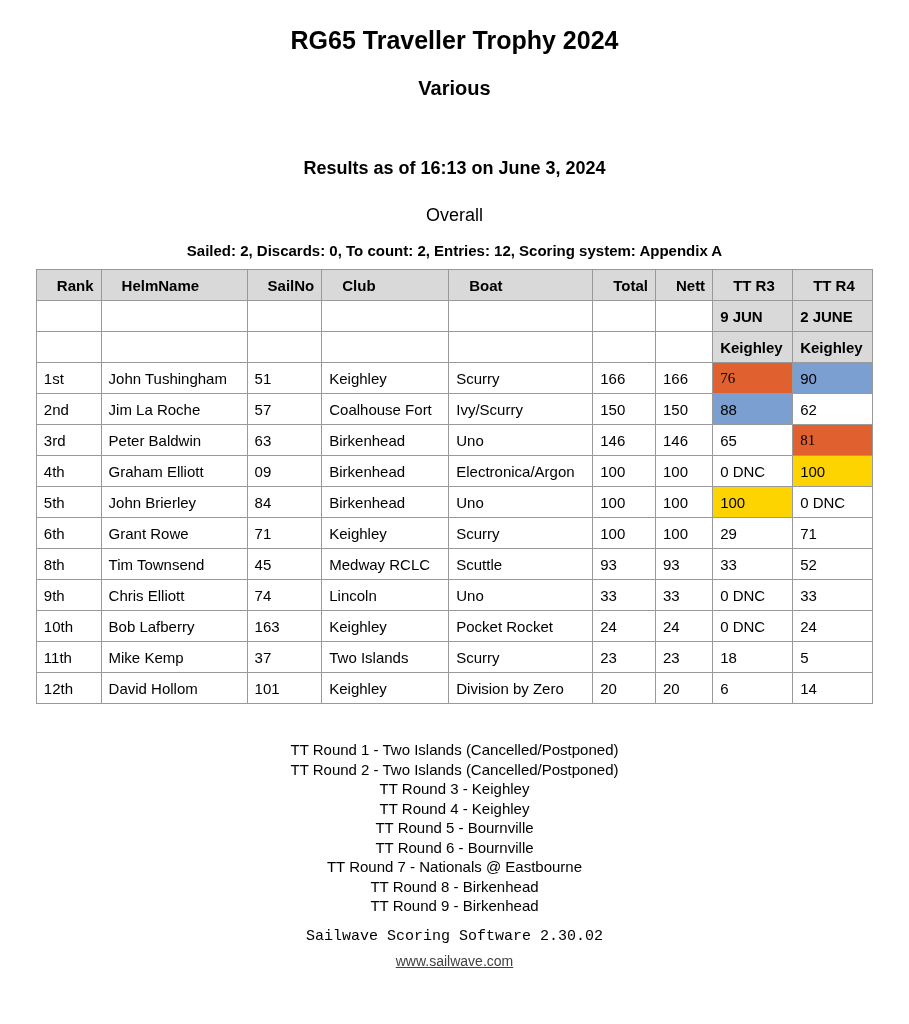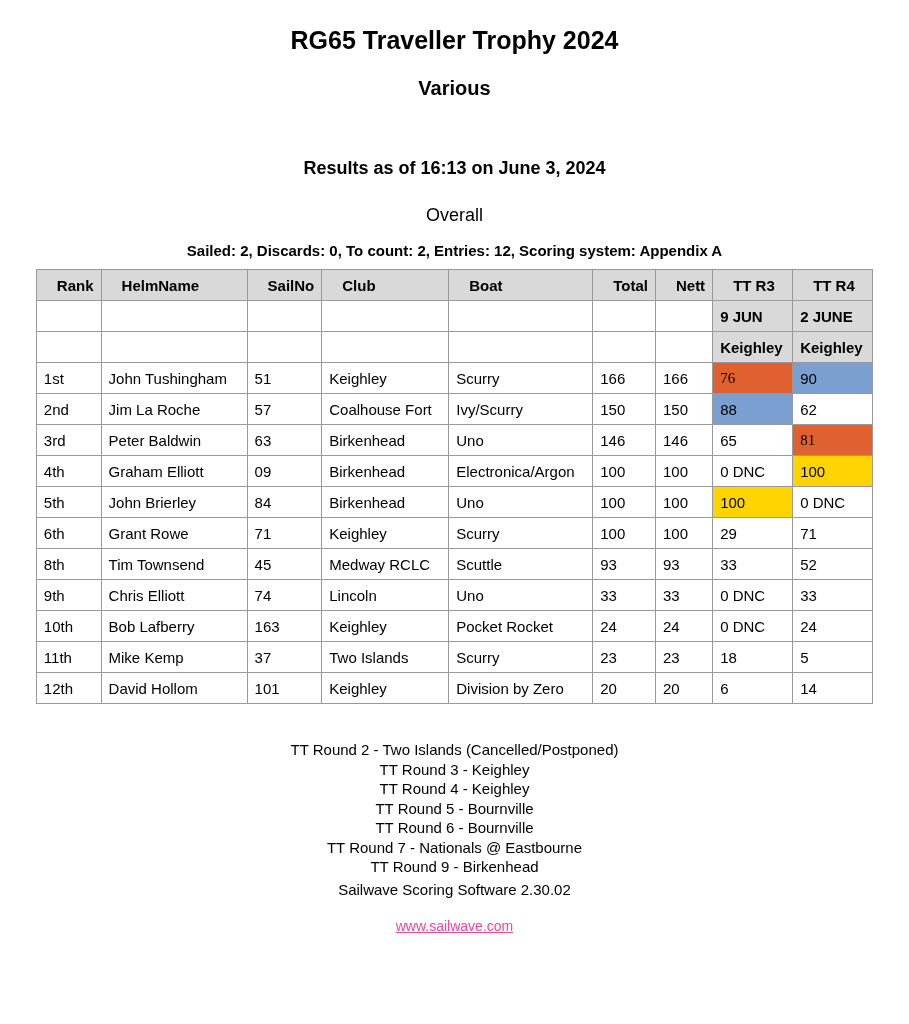--- a/index.html
+++ b/index.html
@@ -100,31 +100,32 @@
   td.hl-yellow { background: #fdd400 !important; }
 
   .footer {
     margin-top: 36px;
     text-align: center;
     font-size: 15px;
     line-height: 19.5px;
   }
   .footer .rnd { display: block; }
   .software {
-    margin-top: 4px;
+    margin-top: 12px;
     text-align: center;
     font-size: 15px;
+    font-family: Liberation Mono, monospace;
   }
   .weblink {
     display: block;
     text-align: center;
     font-size: 14px;
-    color: #ec4899;
+    color: #404040;
     text-decoration: underline;
-    margin-top: 20px;
+    margin-top: 8px;
   }
 </style>
 </head>
 <body>
 
 <div class="page">
 
   <div class="title">RG65 Traveller Trophy 2024</div>
   <div class="subtitle">Various</div>
   <div class="resultsline">Results as of 16:13 on June 3, 2024</div>
@@ -299,25 +300,27 @@
             <td>20</td>
             <td>20</td>
             <td>6</td>
             <td>14</td>
           </tr>
         </tbody>
     </table>
   </div>
 
   <div class="footer">
+      <span class="rnd">TT Round 1 - Two Islands (Cancelled/Postponed)</span>
       <span class="rnd">TT Round 2 - Two Islands (Cancelled/Postponed)</span>
       <span class="rnd">TT Round 3 - Keighley</span>
       <span class="rnd">TT Round 4 - Keighley</span>
       <span class="rnd">TT Round 5 - Bournville</span>
       <span class="rnd">TT Round 6 - Bournville</span>
       <span class="rnd">TT Round 7 - Nationals @ Eastbourne</span>
+      <span class="rnd">TT Round 8 - Birkenhead</span>
       <span class="rnd">TT Round 9 - Birkenhead</span>
     </div>
 
   <div class="software">Sailwave Scoring Software 2.30.02</div>
   <a class="weblink" href="#">www.sailwave.com</a>
 
 </div>
 
 </body></html>

